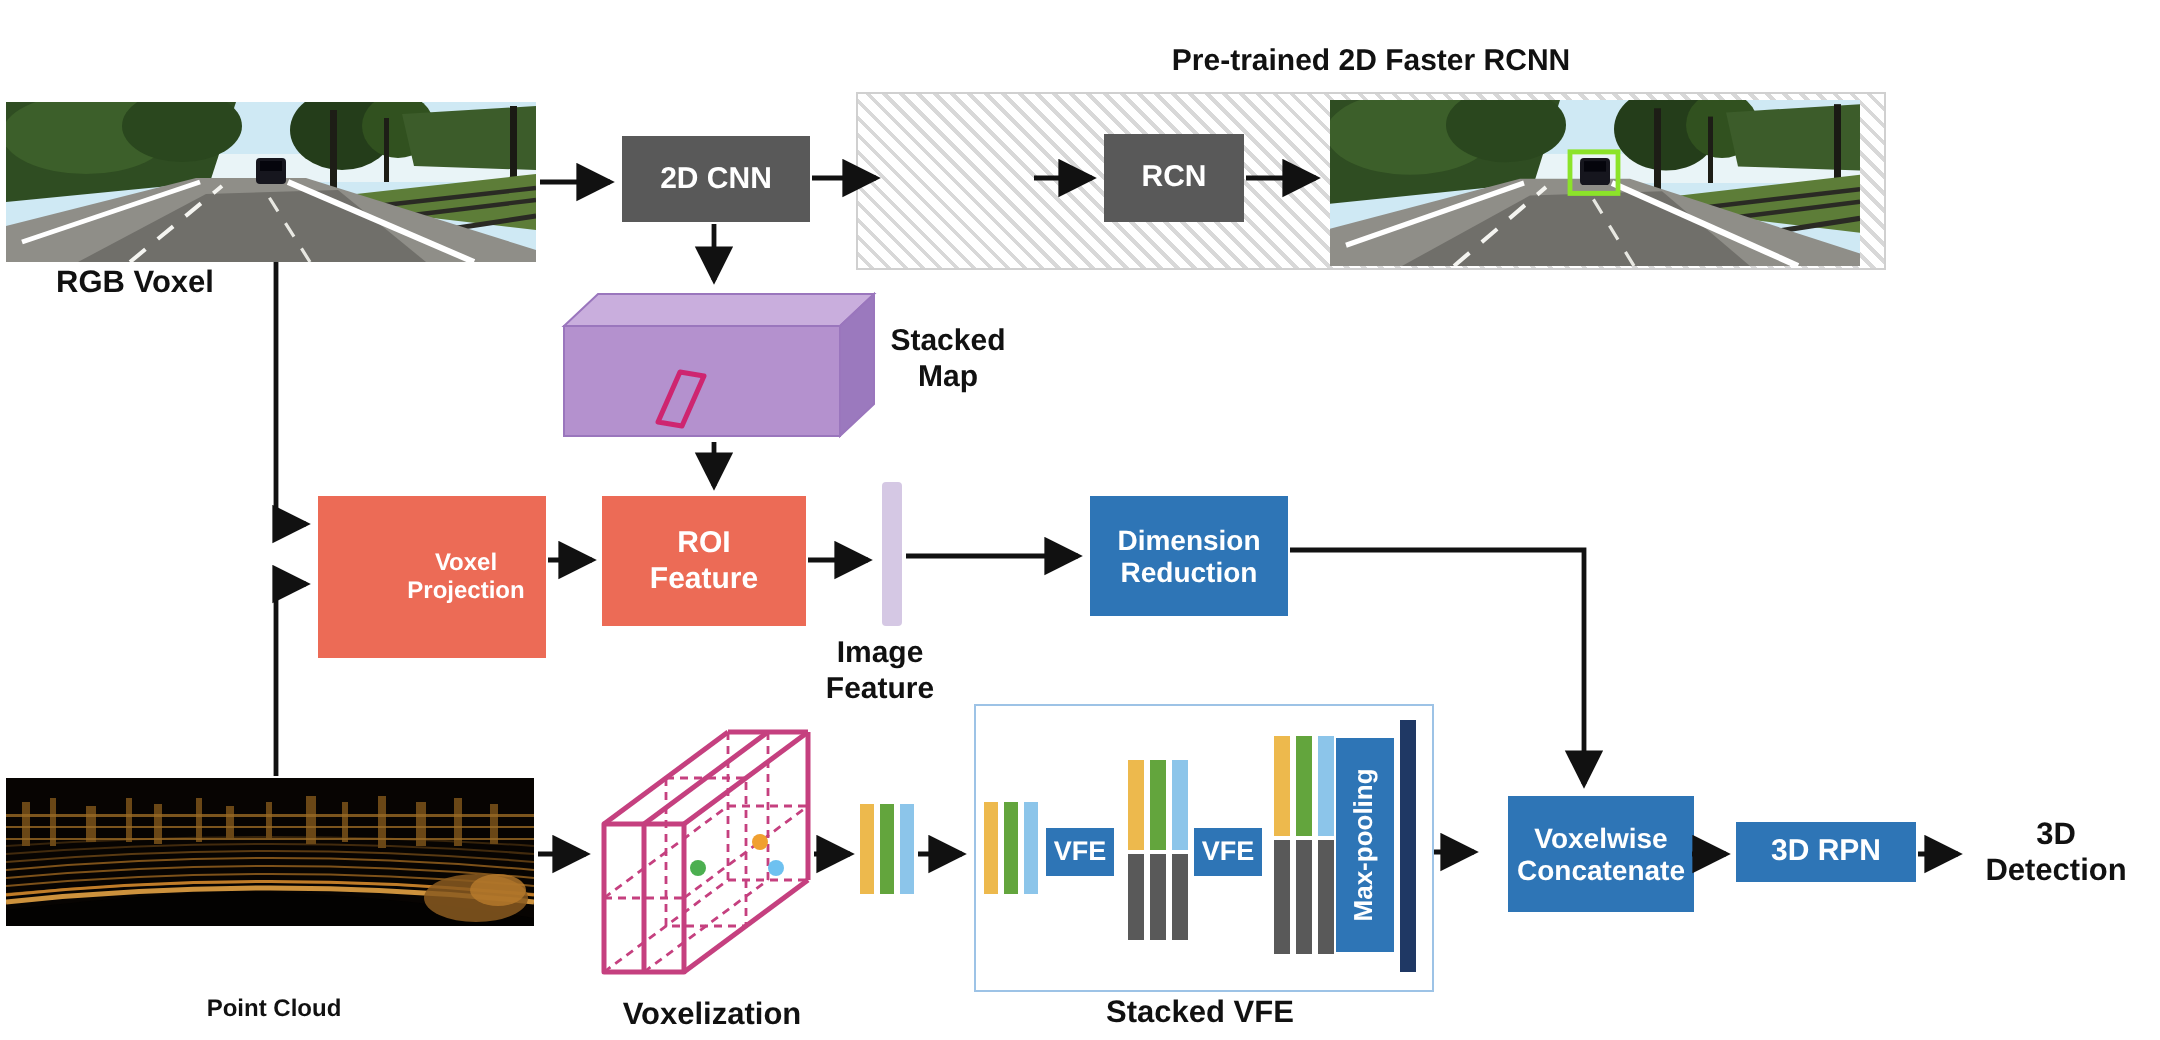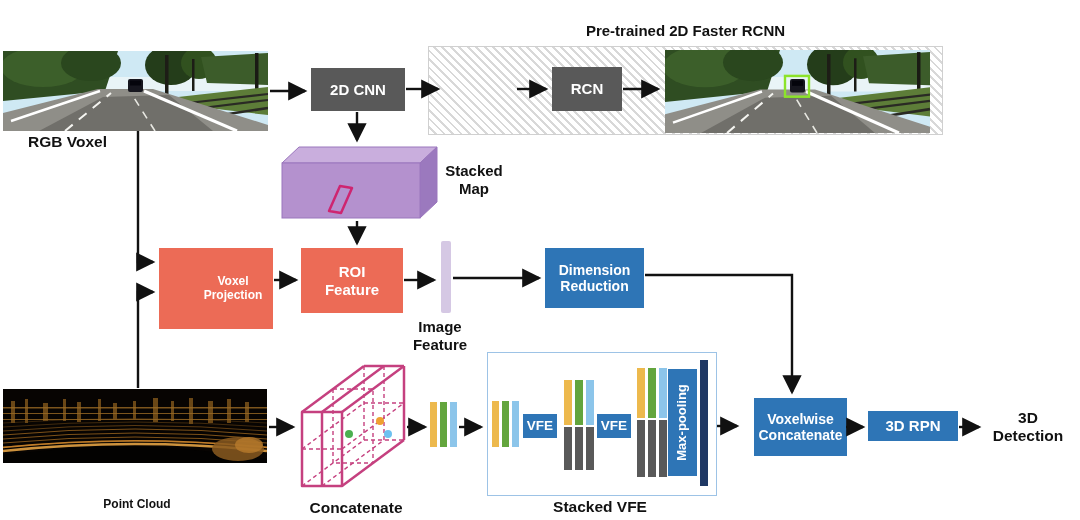--- a/index.html
+++ b/index.html
@@ -181,21 +181,21 @@
       <line x1="42" y1="50" x2="104" y2="4"></line>
       <line x1="22" y1="50" x2="84" y2="4"></line>
       <line x1="42" y1="124" x2="104" y2="78"></line>
       <line x1="64" y1="4" x2="104" y2="4"></line>
       <line x1="104" y1="4" x2="104" y2="78"></line>
     </g>
     <circle cx="80" cy="59" r="4" fill="#F0A030"></circle>
     <circle cx="49" cy="72" r="4" fill="#4CAF50"></circle>
     <circle cx="88" cy="72" r="4" fill="#6EC1F0"></circle>
   </svg>
-  <div class="lbl" style="left:300px;top:499px;width:112px;font-size:15.5px;">Concatenate</div>
+  <div class="lbl" style="left:300px;top:499px;width:112px;font-size:15.5px;">Voxelization</div>
 
   <div class="bargroup" style="left:430px;top:402px;">
     <div class="bar bar-y" style="height:45px;"></div>
     <div class="bar bar-g" style="height:45px;"></div>
     <div class="bar bar-b" style="height:45px;"></div>
   </div>
 
   <div class="stacked" style="left:487px;top:352px;width:228px;height:142px;"></div>
 
   <div class="bargroup" style="left:492px;top:401px;">

